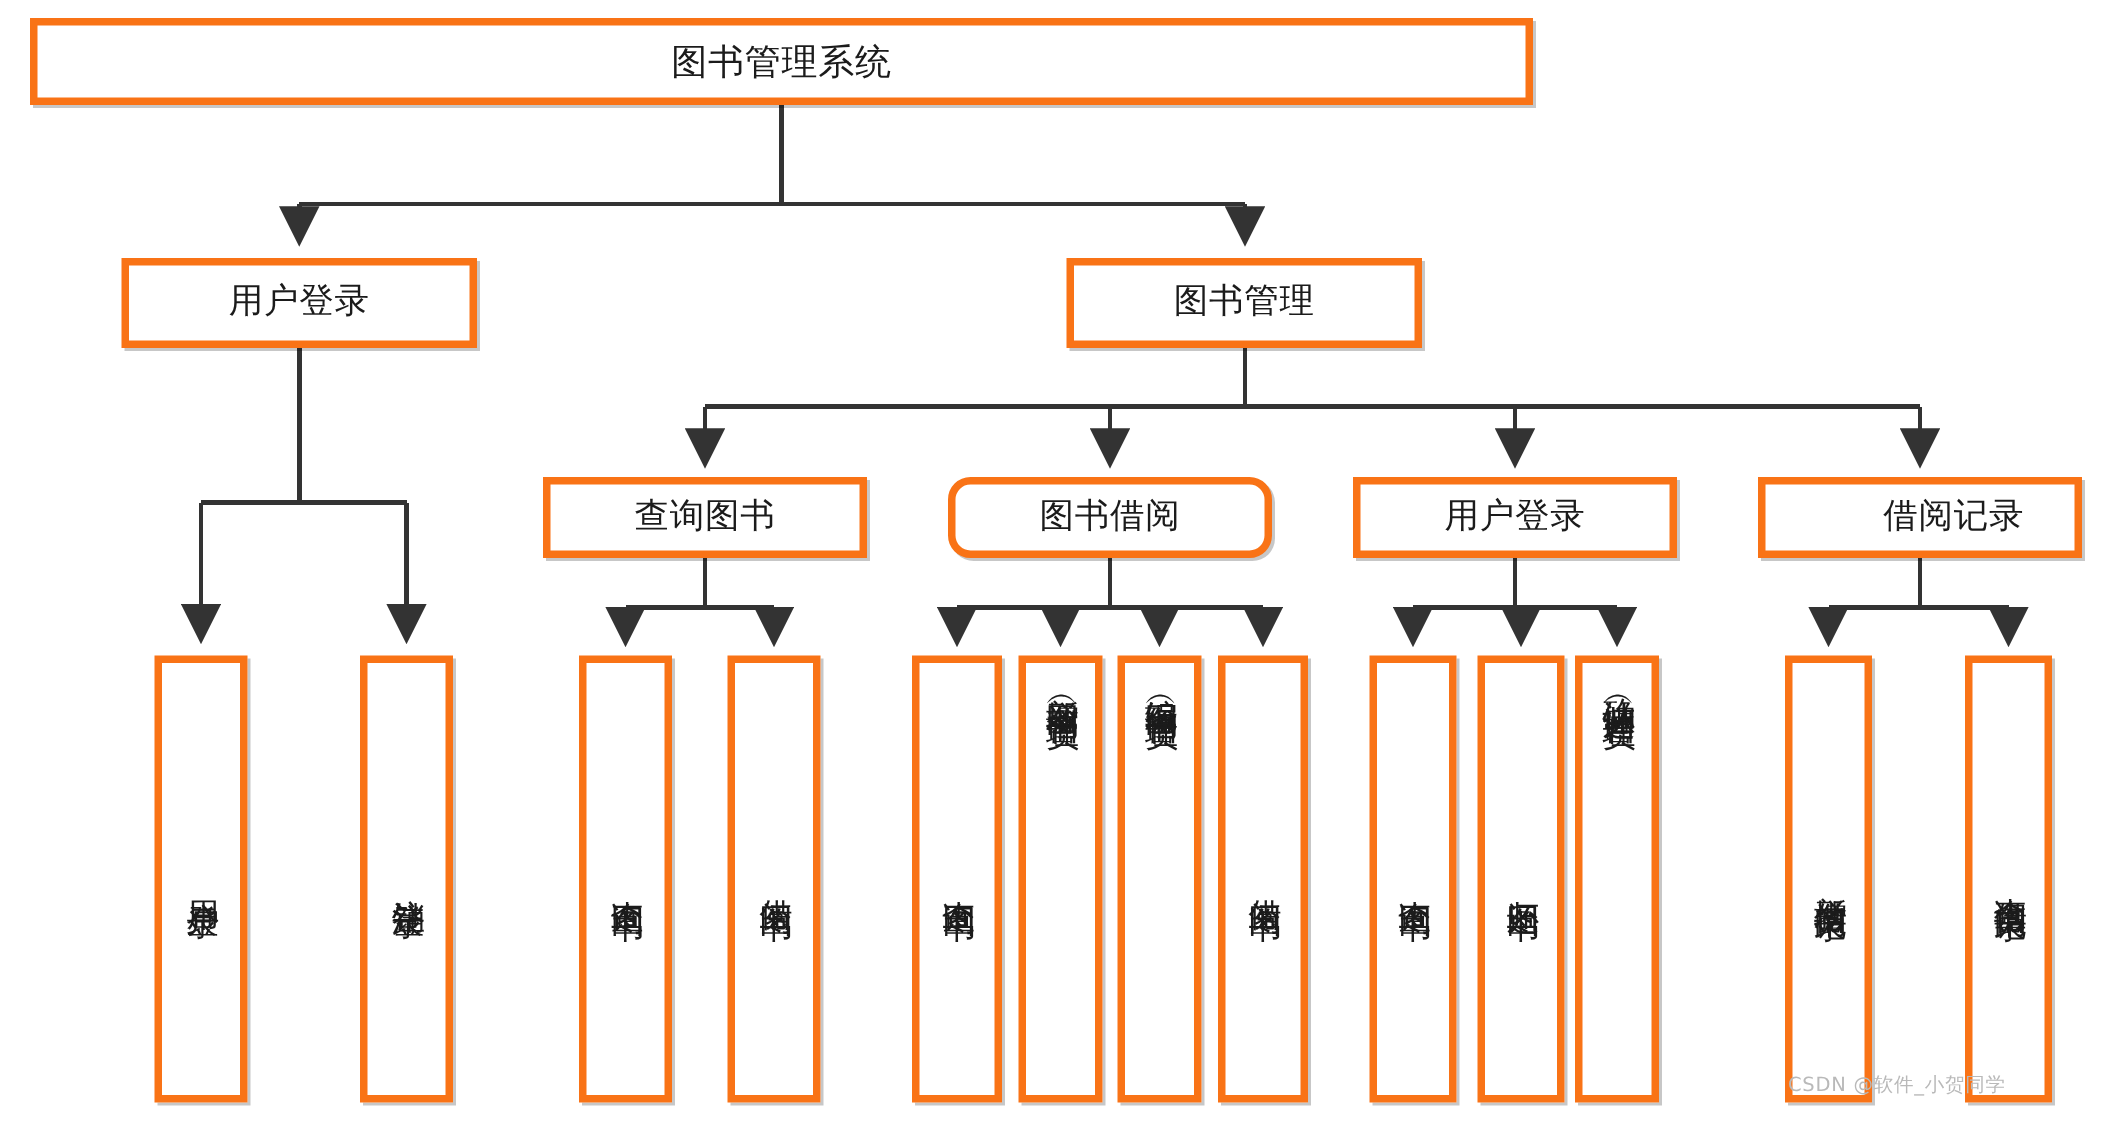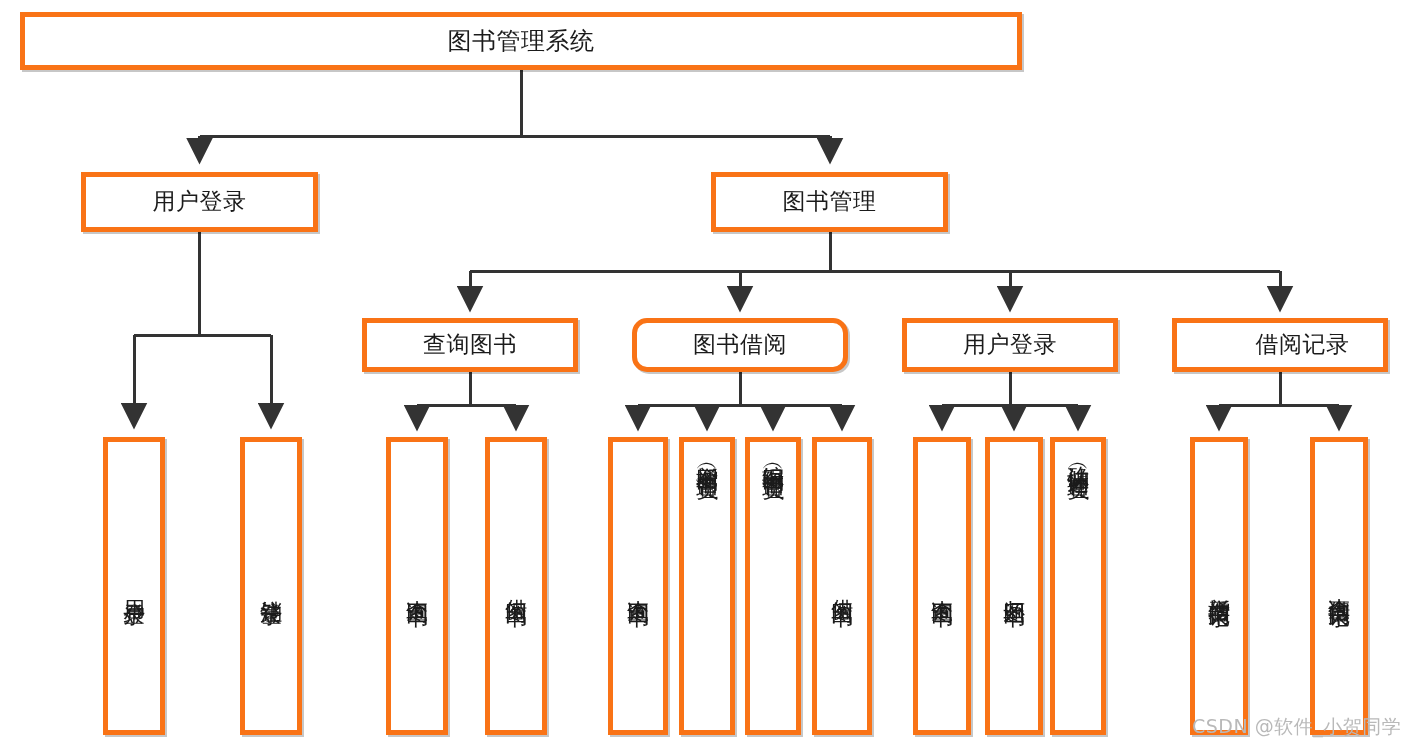--- a/index.html
+++ b/index.html
@@ -64,21 +64,21 @@
     line-height: 1.12;
     letter-spacing: 2px;
     white-space: nowrap;
   }
   .node.vert.centered {
     align-items: center;
     padding-top: 0;
   }
   .watermark {
     position: absolute;
-    font-size: 19px;
+    font-size: 13px;
     color: #b9b9b9;
     white-space: nowrap;
     letter-spacing: 0.5px;
     user-select: none;
   }
 </style>
 </head>
 <body>
 
 <div id="diagram-root">

